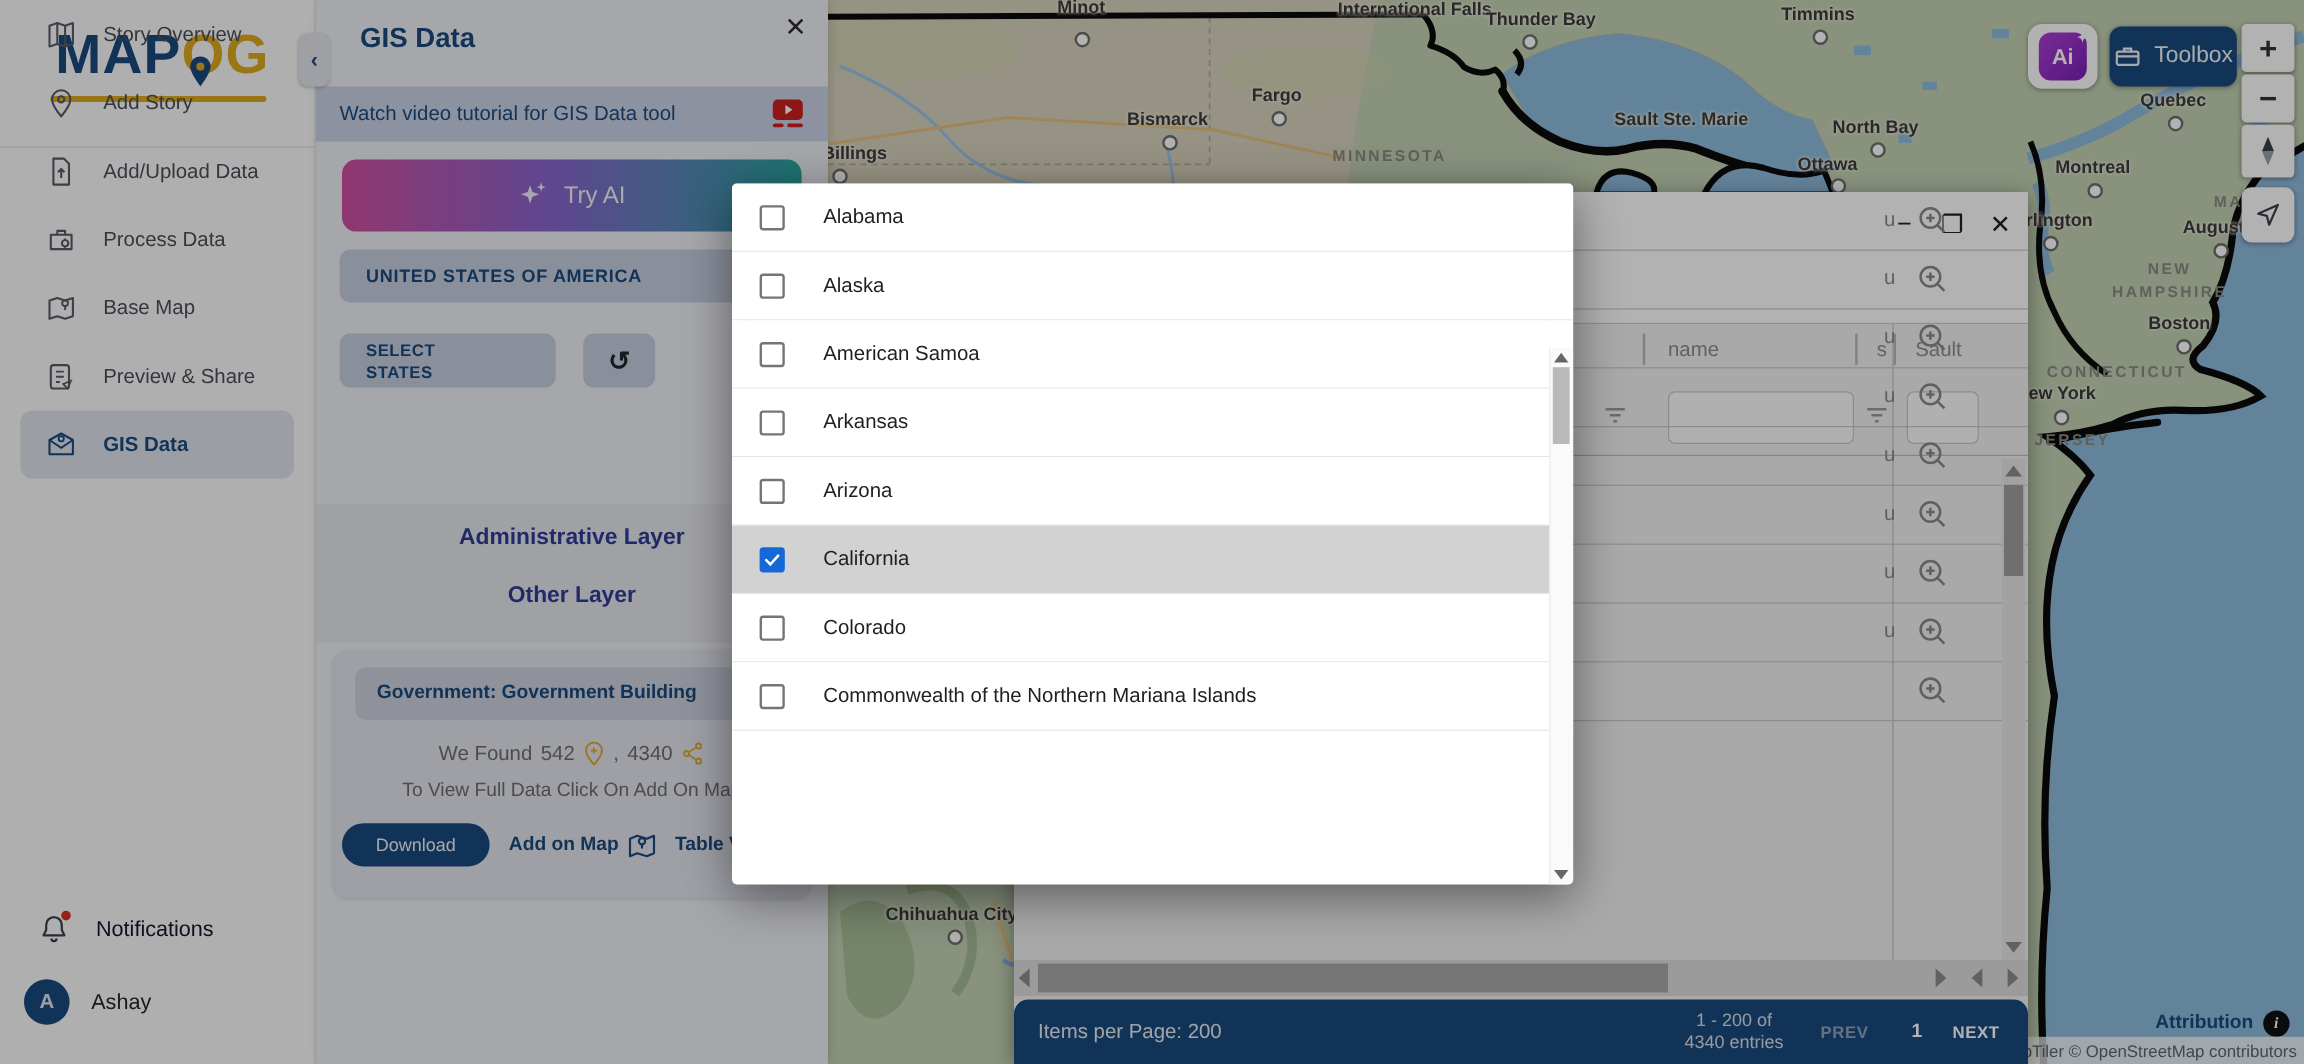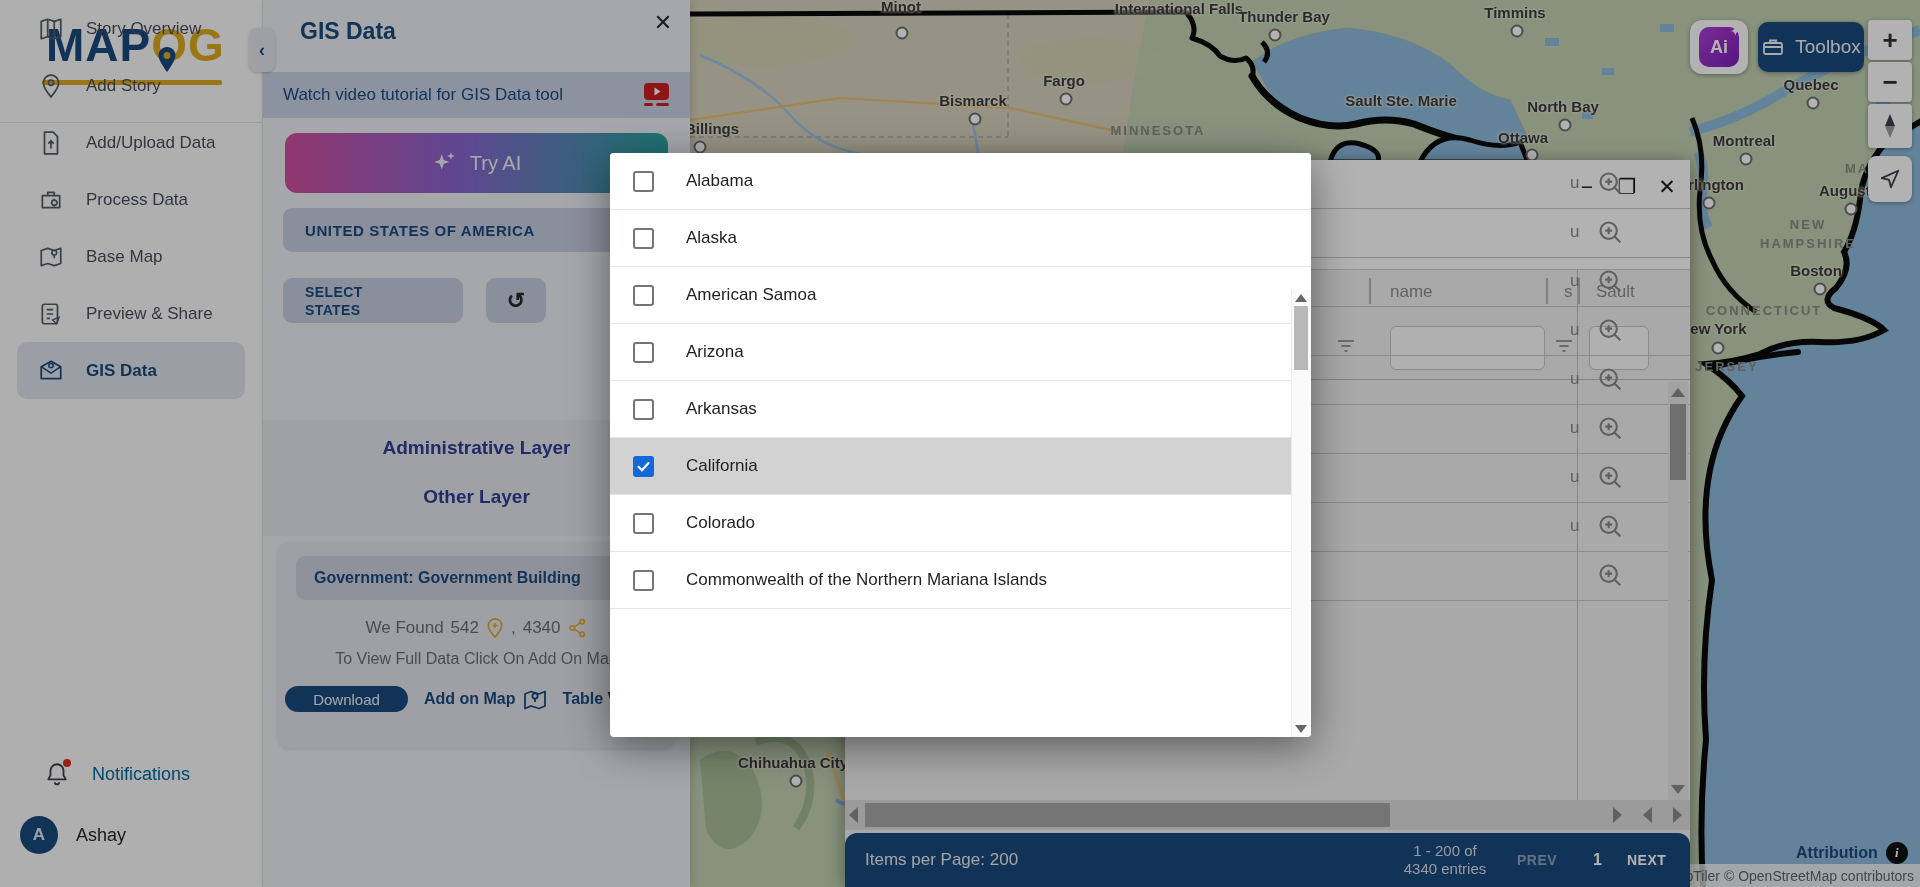--- a/index.html
+++ b/index.html
@@ -44,22 +44,22 @@
   .sidebar-divider{position:absolute;left:0;top:122px;width:100%;height:1px;background:#e2e2e4;}
   .nav{position:absolute;left:0;top:140px;width:100%;}
   .nav-item{position:relative;height:57px;display:flex;align-items:center;gap:22px;
     padding-left:38px;color:#4a4f58;font-size:17px;cursor:pointer;}
   .nav-item .icon{width:26px;height:26px;color:#555b66;}
   .nav-item .icon svg{width:26px;height:26px;}
   .nav-item.active{background:#dfe3ec;border-radius:10px;margin:0 17px;padding-left:21px;
     color:var(--navy);font-weight:bold;}
   .nav-item.active .icon{color:var(--navy);}
   .side-bottom{position:absolute;left:0;bottom:22px;width:100%;}
-  .notif{position:relative;display:flex;align-items:center;gap:22px;padding-left:44px;height:50px;
-    color:#0369a1;font-size:18px;cursor:pointer;}
+  .notif{position:relative;display:flex;align-items:center;gap:22px;padding-left:32px;height:50px;
+    color:#0f172a;font-size:18px;cursor:pointer;}
   .bell-wrap{position:relative;width:26px;height:26px;color:#3c4048;}
   .bell-dot{position:absolute;top:-2px;right:-1px;width:8px;height:8px;border-radius:50%;background:#d93025;}
   .user-row{display:flex;align-items:center;gap:18px;padding-left:20px;height:60px;margin-top:6px;
     color:#23262c;font-size:18px;cursor:pointer;}
   .avatar{width:38px;height:38px;border-radius:50%;background:var(--navy);color:#dfe6ef;
     display:flex;align-items:center;justify-content:center;font-size:17px;font-weight:bold;}
   
   .gis-panel{position:absolute;left:263px;top:0;width:427px;height:887px;background:#eef0f5;z-index:3;
     box-shadow:2px 0 8px rgba(0,0,0,.15);}
   .panel-collapse{position:absolute;left:-14px;top:28px;width:26px;height:44px;background:#e2e5ec;
@@ -91,21 +91,21 @@
   .layer-h.oth{top:486px;}
   .result-card{position:absolute;left:15px;top:542px;width:397px;height:206px;background:#e2e5ee;
     border-radius:12px;box-shadow:0 1px 4px rgba(0,0,0,.12);}
   .dataset-chip{position:absolute;left:18px;top:14px;width:360px;height:44px;background:#cdd2df;border-radius:9px;
     display:flex;align-items:center;padding-left:18px;box-sizing:border-box;
     color:var(--navy);font-weight:bold;font-size:16px;}
   .found-line{position:absolute;left:0;top:76px;width:100%;display:flex;align-items:center;justify-content:center;
     gap:7px;color:#6e6e6e;font-size:17px;}
   .hint-line{position:absolute;left:0;top:108px;width:100%;text-align:center;color:#6e6e6e;font-size:16px;white-space:nowrap;}
   .card-actions{position:absolute;left:7px;top:144px;width:100%;display:flex;align-items:center;gap:16px;}
-  .download-btn{width:123px;height:26px;border-radius:19px;background:var(--navy);color:#eef1f6;font-size:15px;
+  .download-btn{width:123px;height:36px;border-radius:19px;background:var(--navy);color:#eef1f6;font-size:15px;
     display:flex;align-items:center;justify-content:center;cursor:pointer;}
   .link-act{display:flex;align-items:center;gap:7px;color:var(--navy);font-weight:bold;font-size:16px;
     cursor:pointer;white-space:nowrap;}
   
   .table-window{position:absolute;left:845px;top:160px;width:845px;height:727px;background:#f2f2f2;z-index:2;
     box-shadow:0 3px 18px rgba(0,0,0,.4);}
   .tw-titlebar{position:absolute;left:0;top:0;width:100%;height:110px;background:#fff;border-bottom:1px solid #cfcfcf;box-sizing:border-box;}
   .tw-controls{position:absolute;right:10px;top:14px;display:flex;gap:14px;align-items:center;color:#222;}
   .tw-btn{width:26px;height:26px;display:flex;align-items:center;justify-content:center;font-size:21px;cursor:pointer;}
   .tw-header{position:absolute;left:0;top:110px;width:100%;height:48px;color:#8d8d8d;font-size:17px;}
@@ -608,27 +608,27 @@
       <div class="state-row">
         <span class="cbx">
           
         </span>
         <span class="state-name">American Samoa</span>
       </div>
       <div class="state-row">
         <span class="cbx">
           
         </span>
+        <span class="state-name">Arkansas</span>
+      </div>
+      <div class="state-row">
+        <span class="cbx">
+          
+        </span>
         <span class="state-name">Arizona</span>
-      </div>
-      <div class="state-row">
-        <span class="cbx">
-          
-        </span>
-        <span class="state-name">Arkansas</span>
       </div>
       <div class="state-row checked">
         <span class="cbx">
           <svg width="15" height="15" viewBox="0 0 24 24">
             <path d="M4 12.5 L9.5 18 L20 6.5" fill="none" stroke="#fff" stroke-width="3.4" stroke-linecap="round"></path>
           </svg>
         </span>
         <span class="state-name">California</span>
       </div>
       <div class="state-row">

